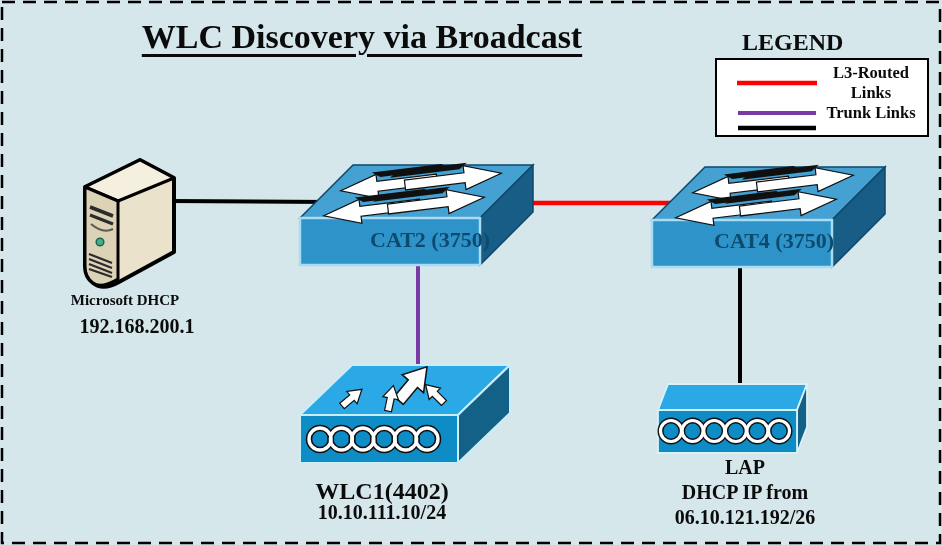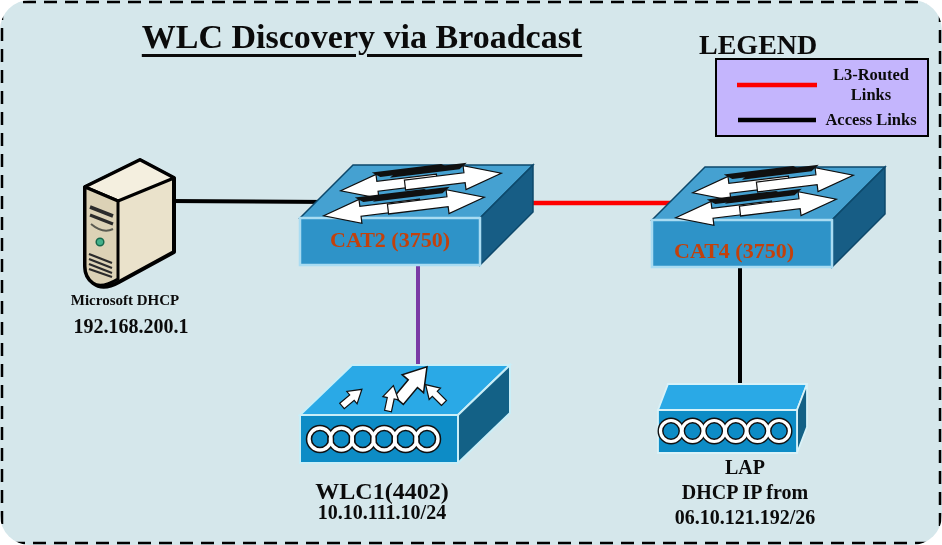--- a/index.html
+++ b/index.html
@@ -1,41 +1,40 @@
 <!DOCTYPE html>
 <html><head>
 <meta charset="utf-8">
 <style>
   html,body{margin:0;padding:0;background:#fff;}
   .stage{
     position:relative;width:942px;height:545px;
     background:#d5e7eb;overflow:hidden;
     font-family:"Liberation Serif","DejaVu Serif",serif;
-    border-radius:30px;
   }
   svg.layer{position:absolute;left:0;top:0;}
   .label{
     position:absolute;font-weight:bold;color:#0b0b0b;
     text-align:center;white-space:nowrap;line-height:1.15;
   }
   .title{
     left:97px;top:17px;width:530px;font-size:34px;
     text-decoration:underline;text-decoration-thickness:3px;text-underline-offset:6px;
   }
-  .legend-title{left:699px;top:29px;width:120px;font-size:28px;text-align:left;}
+  .legend-title{left:742px;top:29px;width:120px;font-size:24px;text-align:left;}
   .legend-box{
     position:absolute;left:715px;top:58px;width:214px;height:79px;
-    background:#c4b5fd;border:2px solid #000;box-sizing:border-box;
+    background:#ffffff;border:2px solid #000;box-sizing:border-box;
     display:flex;flex-direction:column;justify-content:space-around;
     padding:3px 4px 3px 18px;
   }
   .lrow{display:flex;align-items:center;}
   .lrow svg{flex:0 0 auto;display:block;}
   .llabel{flex:1;text-align:center;font-size:16.5px;font-weight:bold;color:#0b0b0b;}
-  .devname{color:#c2410c;}
+  .devname{color:#0c4a6e;margin-left:40px;}
 </style>
 </head>
 <body>
 
 <div class="stage">
 
   <svg class="layer" width="942" height="545" viewBox="0 0 942 545">
     <defs>
 
       <g id="arrR">
@@ -151,31 +150,36 @@
   <div class="label legend-title">LEGEND</div>
   <div class="legend-box">
     <div class="lrow">
       <svg width="84" height="10">
         <line x1="2" y1="5" x2="82" y2="5" stroke-width="4.5" stroke="#ff0000"></line>
       </svg>
       <span class="llabel">L3-Routed Links</span>
     </div>
     <div class="lrow">
       <svg width="84" height="10">
+        <line x1="3" y1="5" x2="81" y2="5" stroke-width="4" stroke="#7a3aa5"></line>
+      </svg>
+      <span class="llabel">Trunk Links</span>
+    </div>
+    <div class="lrow">
+      <svg width="84" height="10">
         <line x1="3" y1="5" x2="81" y2="5" stroke-width="4.5" stroke="#000000"></line>
       </svg>
-      <span class="llabel">Access Links</span>
     </div>
   </div>
 
   <div class="label" style="left:30px;top:292px;width:190px;font-size:15px">Microsoft DHCP</div>
-  <div class="label" style="left:36px;top:315px;width:190px;font-size:20px">192.168.200.1</div>
+  <div class="label" style="left:42px;top:315px;width:190px;font-size:20px">192.168.200.1</div>
 
   <div class="label devname" style="left:300px;top:227px;width:180px;font-size:22px">CAT2 (3750)</div>
-  <div class="label devname" style="left:652px;top:238px;width:164px;font-size:22px">CAT4 (3750)</div>
+  <div class="label devname" style="left:652px;top:228px;width:164px;font-size:22px">CAT4 (3750)</div>
 
 
   <div class="label" style="left:292px;top:478px;width:180px;font-size:24px">WLC1(4402)</div>
   <div class="label" style="left:292px;top:501px;width:180px;font-size:20px">10.10.111.10/24</div>
 
   <div class="label" style="left:655px;top:481px;width:180px;font-size:20px">DHCP IP from</div>
   <div class="label" style="left:655px;top:456px;width:180px;font-size:20px">LAP</div>
   <div class="label" style="left:655px;top:506px;width:180px;font-size:20px">06.10.121.192/26</div>
 </div>
 

